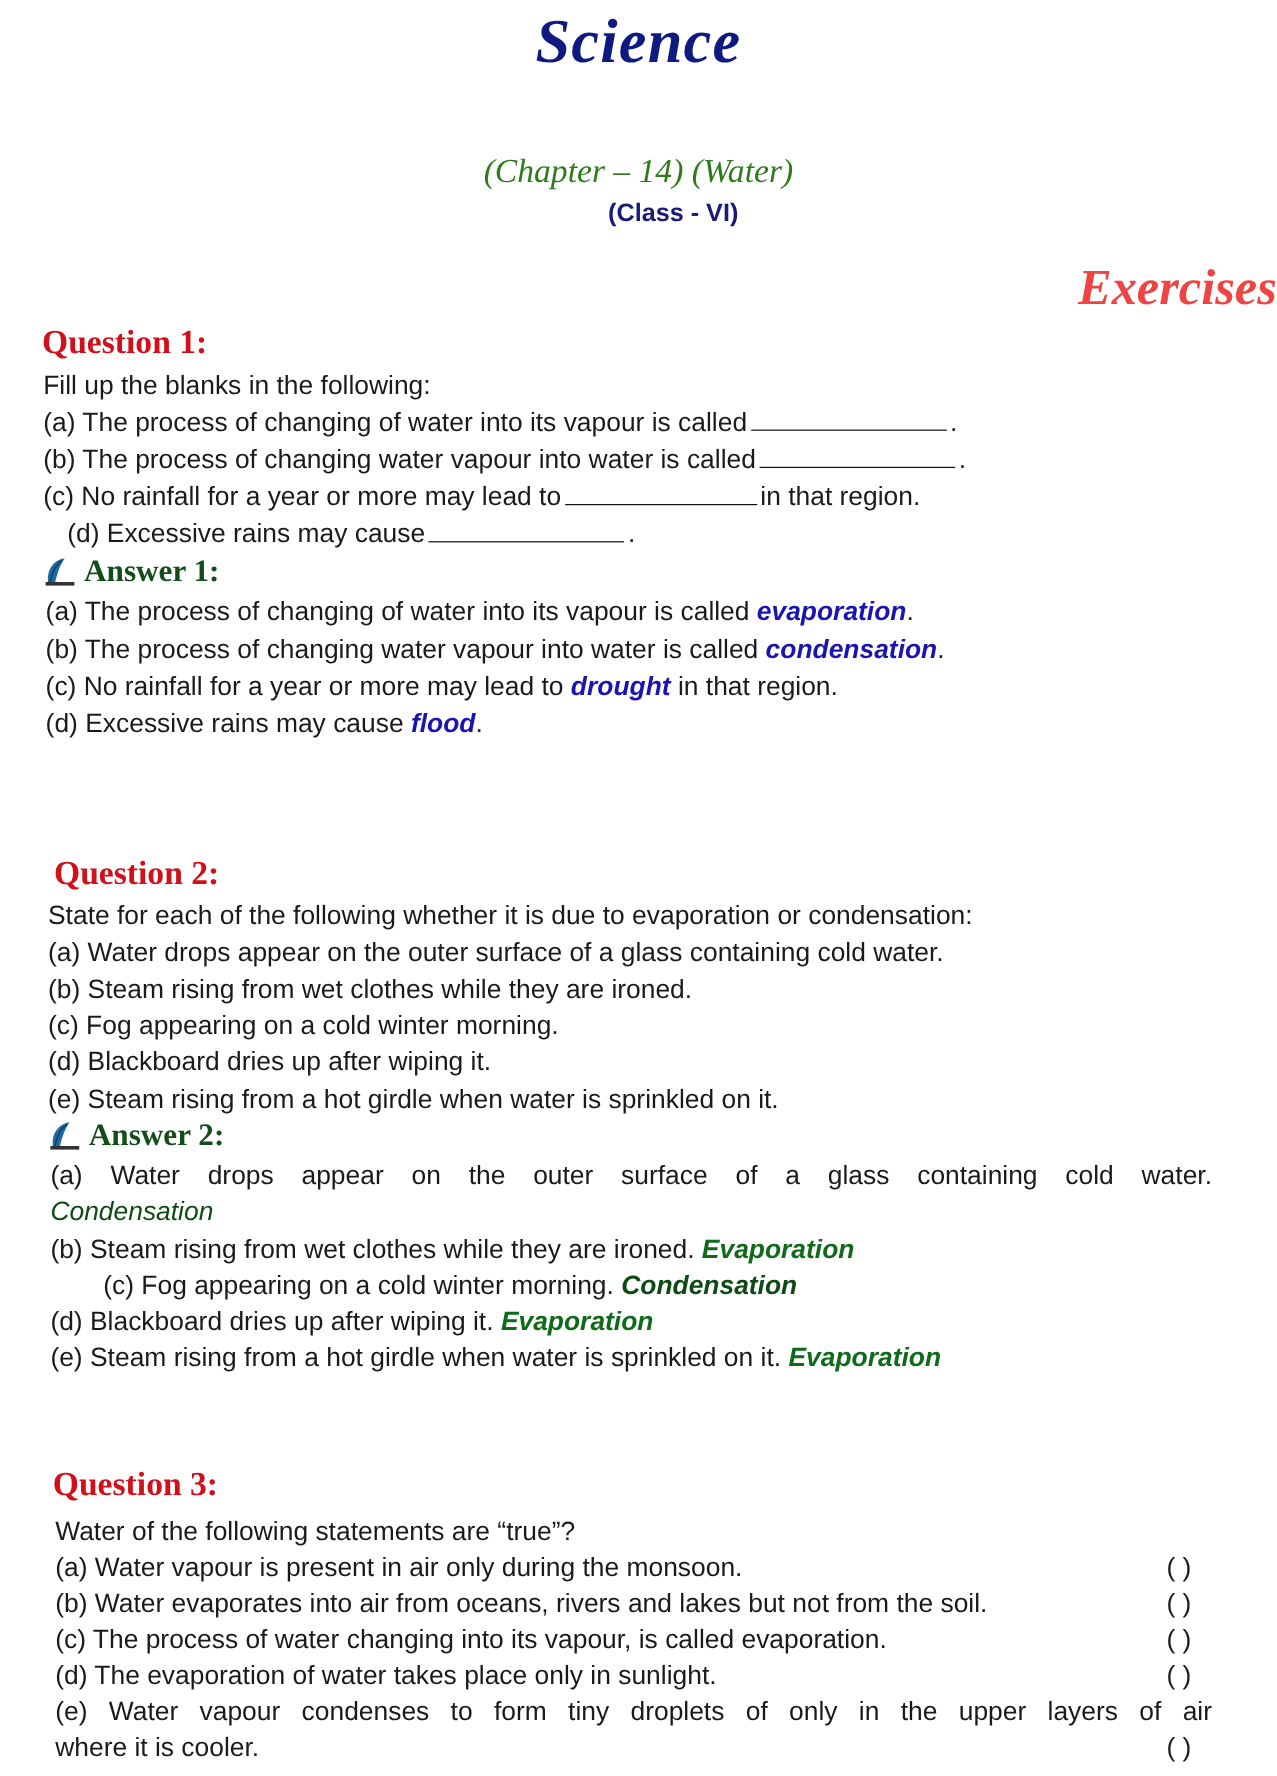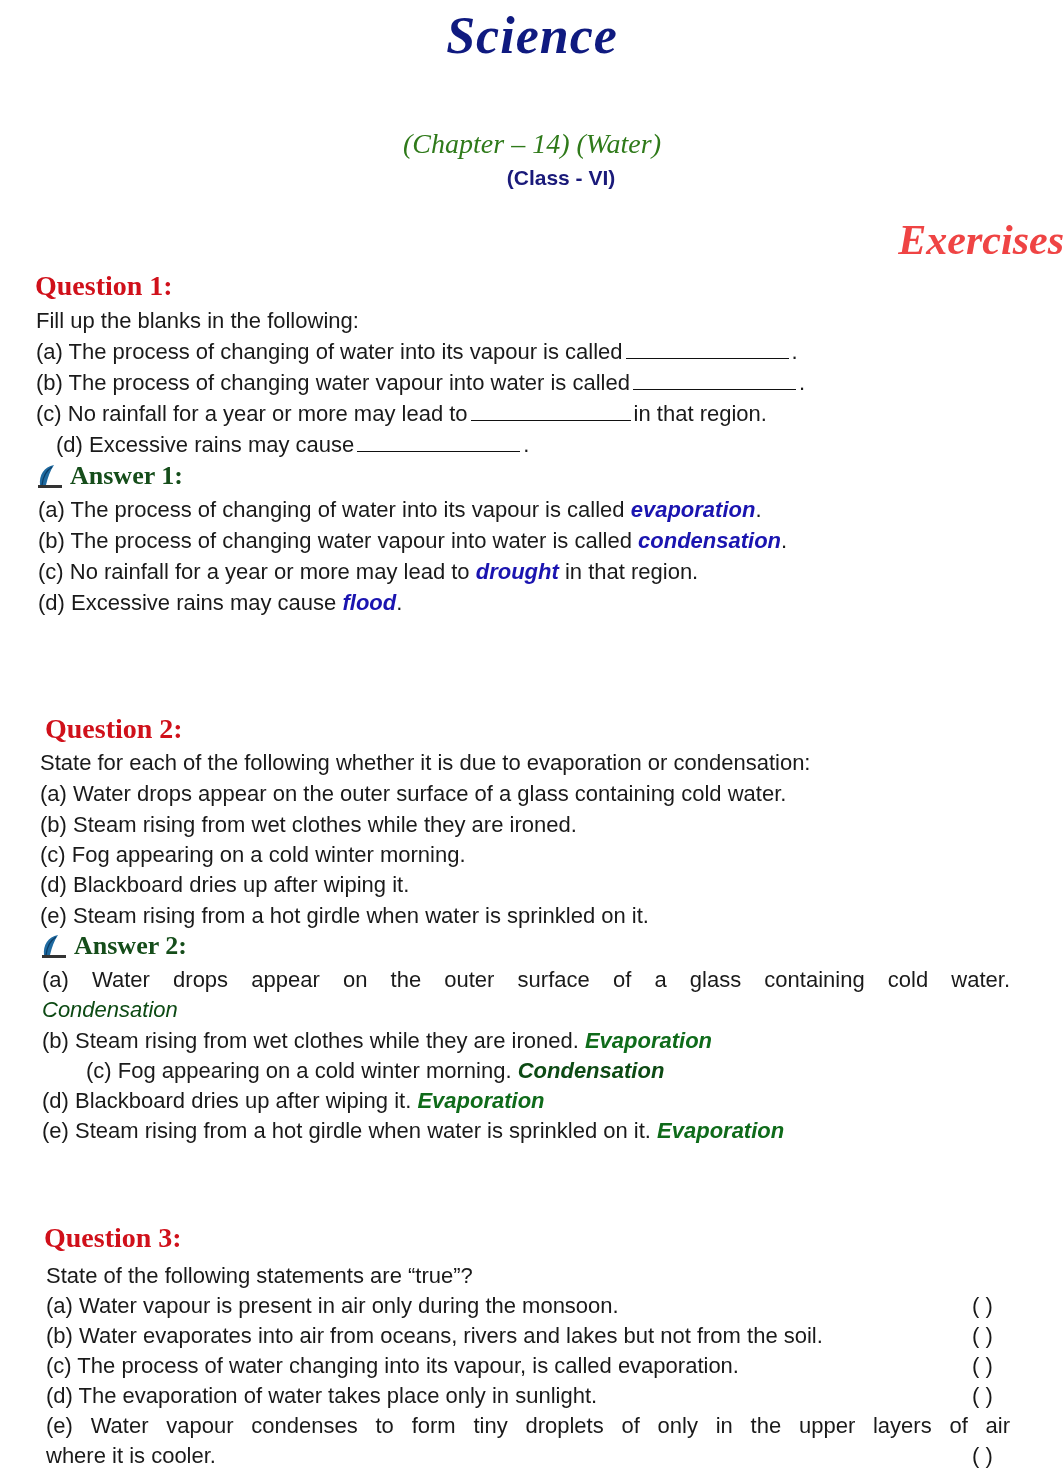--- a/index.html
+++ b/index.html
@@ -101,21 +101,21 @@
     <span>(c) Fog appearing on a cold winter morning. </span><span class="ans-darkgreen">Condensation</span>
   </div>
   <div class="line" style="left:42px; top:1088px;">
     <span>(d) Blackboard dries up after wiping it. </span><span class="ans-green">Evaporation</span>
   </div>
   <div class="line" style="left:42px; top:1118px;">
     <span>(e) Steam rising from a hot girdle when water is sprinkled on it. </span><span class="ans-green">Evaporation</span>
   </div>
 
   <div class="qhead" style="left:44px; top:1222px;">Question 3:</div>
-  <div class="line" style="left:46px; top:1263px;">State of the following statements are “true”?</div>
+  <div class="line" style="left:46px; top:1263px;">Water of the following statements are “true”?</div>
 
   <div class="line" style="left:46px; top:1293px;">(a) Water vapour is present in air only during the monsoon.</div>
   <div class="paren" style="left:972px; top:1293px;">( )</div>
 
   <div class="line" style="left:46px; top:1323px;">(b) Water evaporates into air from oceans, rivers and lakes but not from the soil.</div>
   <div class="paren" style="left:972px; top:1323px;">( )</div>
 
   <div class="line" style="left:46px; top:1353px;">(c) The process of water changing into its vapour, is called evaporation.</div>
   <div class="paren" style="left:972px; top:1353px;">( )</div>
 

